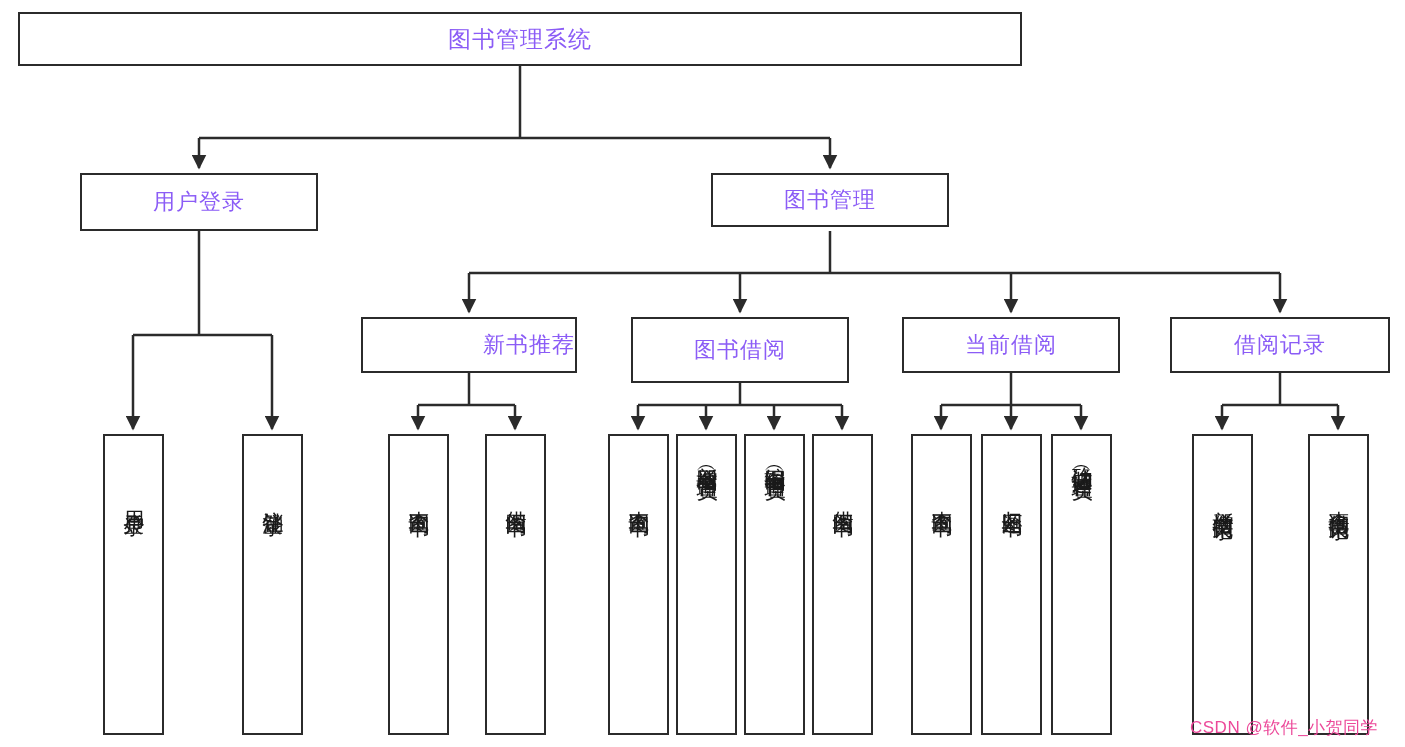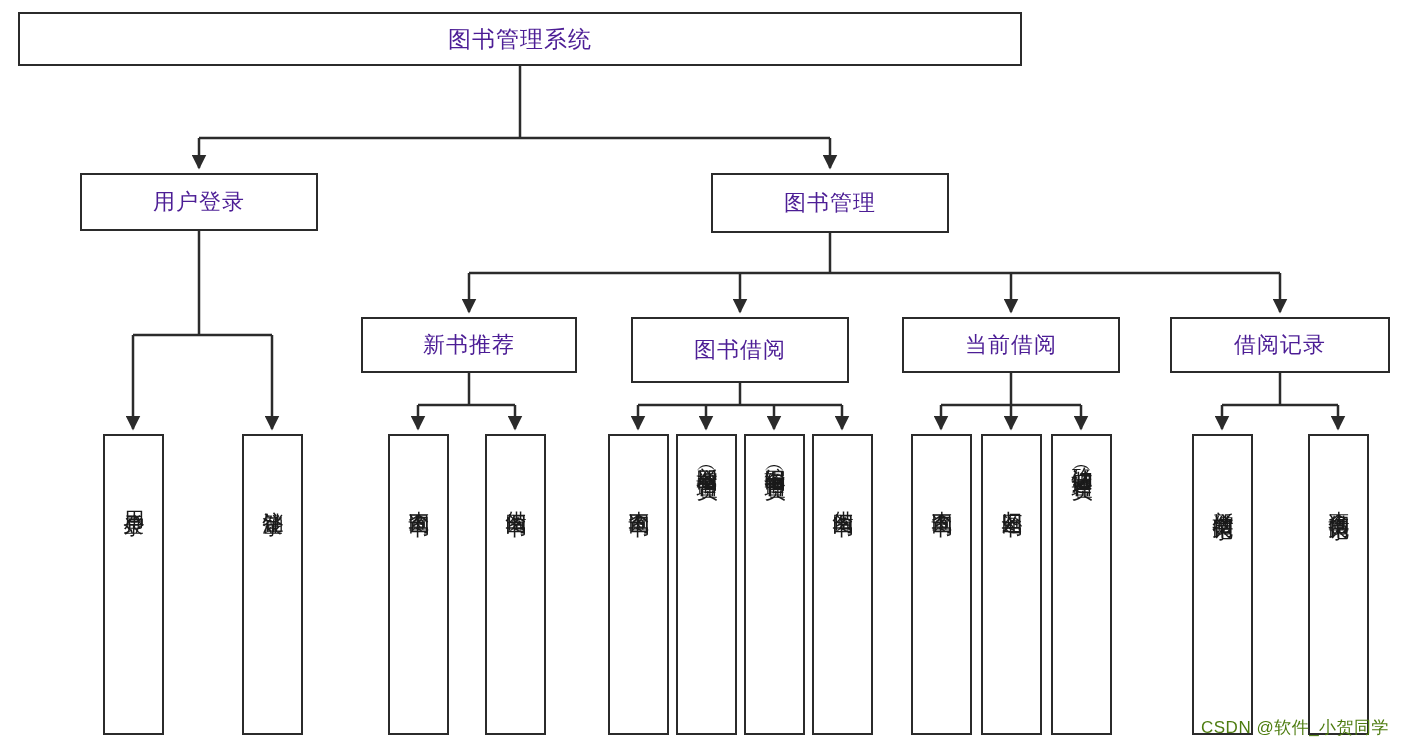--- a/index.html
+++ b/index.html
@@ -18,21 +18,21 @@
     overflow: hidden;
   }
   .node {
     position: absolute;
     box-sizing: border-box;
     border: 2px solid #2b2b2b;
     background: #ffffff;
     display: flex;
     align-items: center;
     justify-content: center;
-    color: #4c1d95;
+    color: #8b5cf6;
   }
   .node.horiz {
     font-size: 22px;
     letter-spacing: 1px;
     line-height: 1;
   }
   .node.root {
     font-size: 23px;
   }
   .leaf {
@@ -67,24 +67,23 @@
     top: 0;
     width: 1405px;
     height: 747px;
     pointer-events: none;
   }
   .wm {
     position: absolute;
     left: 1190px;
     top: 716px;
     font-size: 17px;
-    color: #4d7c0f;
+    color: #ec4899;
     letter-spacing: 0.5px;
     white-space: nowrap;
-    margin-left: 11px;
   }
 </style>
 </head>
 <body>
 
 <div id="canvas">
 
   <svg class="links" viewBox="0 0 1405 747" xmlns="http://www.w3.org/2000/svg">
     <defs>
       <marker id="arrow" viewBox="0 0 10 10" refX="9" refY="5" markerWidth="6" markerHeight="6" orient="auto-start-reverse">
@@ -138,25 +137,25 @@
     </g>
   </svg>
 
   <div class="node horiz root" style="left:18px; top:12px; width:1004px; height:54px;">
     <span>图书管理系统</span>
   </div>
 
   <div class="node horiz" style="left:80px; top:173px; width:238px; height:58px;">
     <span>用户登录</span>
   </div>
-  <div class="node horiz" style="left:711px; top:173px; width:238px; height:60px;">
+  <div class="node horiz" style="left:711px; top:173px; width:238px; height:54px;">
     <span>图书管理</span>
   </div>
 
-  <div class="node horiz" style="left:361px; top:317px; width:216px; height:56px;">
+  <div class="node horiz" style="left:361px; top:317px; width:216px; height:56px;justify-content:flex-end;">
     <span>新书推荐</span>
   </div>
   <div class="node horiz" style="left:631px; top:317px; width:218px; height:66px;">
     <span>图书借阅</span>
   </div>
   <div class="node horiz" style="left:1170px; top:317px; width:220px; height:56px;">
     <span>借阅记录</span>
   </div>
   <div class="node horiz" style="left:902px; top:317px; width:218px; height:56px;">
     <span>当前借阅</span>

